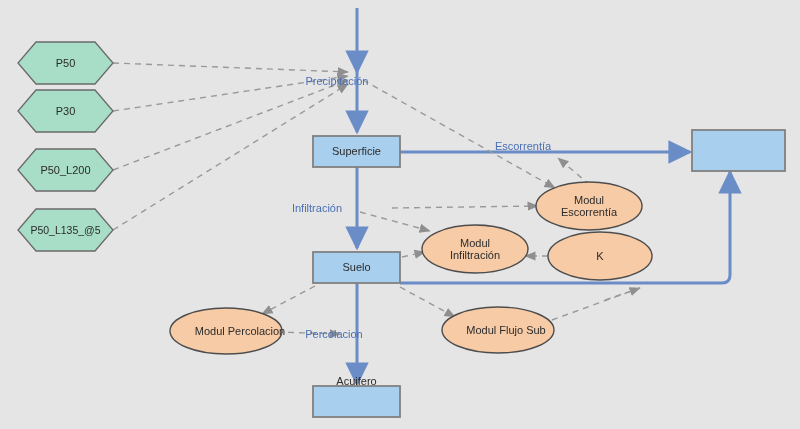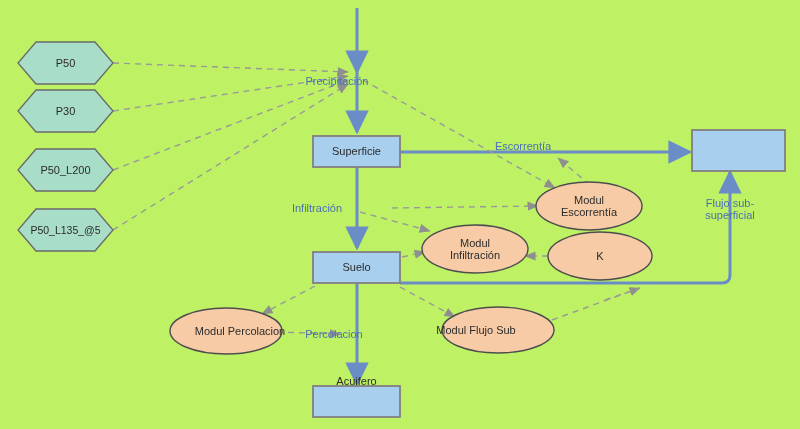--- a/index.html
+++ b/index.html
@@ -1,20 +1,20 @@
 <!DOCTYPE html>
 <html><head>
 <meta charset="utf-8">
 <style>
   html,body{margin:0;padding:0;background:#ffffff;}
   body{
     font-family:"Liberation Sans", sans-serif;
     width:800px;height:429px;overflow:hidden;
   }
-  #canvas{position:relative;width:800px;height:429px;background:#bef264;}
+  #canvas{position:relative;width:800px;height:429px;background:#e5e5e5;}
   svg.layer{position:absolute;left:0;top:0;width:800px;height:429px;}
   .lbl{
     position:absolute;
     color:#4a6fb5;
     font-size:11px;
     font-family:"Liberation Sans", sans-serif;
     white-space:pre;
     line-height:12px;
     text-align:center;
     pointer-events:none;
@@ -127,22 +127,20 @@
     <ellipse cx="226" cy="331" rx="56" ry="23" fill="#f7cba6" stroke="#4d4d4d" stroke-width="1.4"></ellipse>
     <ellipse cx="498" cy="330" rx="56" ry="23" fill="#f7cba6" stroke="#4d4d4d" stroke-width="1.4"></ellipse>
   </svg>
 
   <div class="nodetext" style="left:536px;top:194px;width:106px;">Modul
 Escorrentía</div>
   <div class="nodetext" style="left:422px;top:237px;width:106px;">Modul
 Infiltración</div>
   <div class="nodetext" style="left:548px;top:250px;width:104px;">K</div>
   <div class="nodetext" style="left:184px;top:325px;width:112px;">Modul Percolacion</div>
-  <div class="nodetext" style="left:420px;top:324px;width:112px;">Modul Flujo Sub</div>
+  <div class="nodetext" style="left:442px;top:324px;width:112px;padding-left:8px;">Modul Flujo Sub</div>
 
   <div class="lbl" style="left:284px;top:66px;width:106px;margin-top:9px;">Precipitación</div>
   <div class="lbl" style="left:468px;top:140px;width:110px;">Escorrentía</div>
   <div class="lbl" style="left:267px;top:202px;width:100px;">Infiltración</div>
   <div class="lbl" style="left:276px;top:328px;width:116px;">Percolacion</div>
-  <div class="lbl" style="left:680px;top:197px;width:100px;">Flujo sub-
-superficial</div>
 
 </div>
 
 </body></html>

